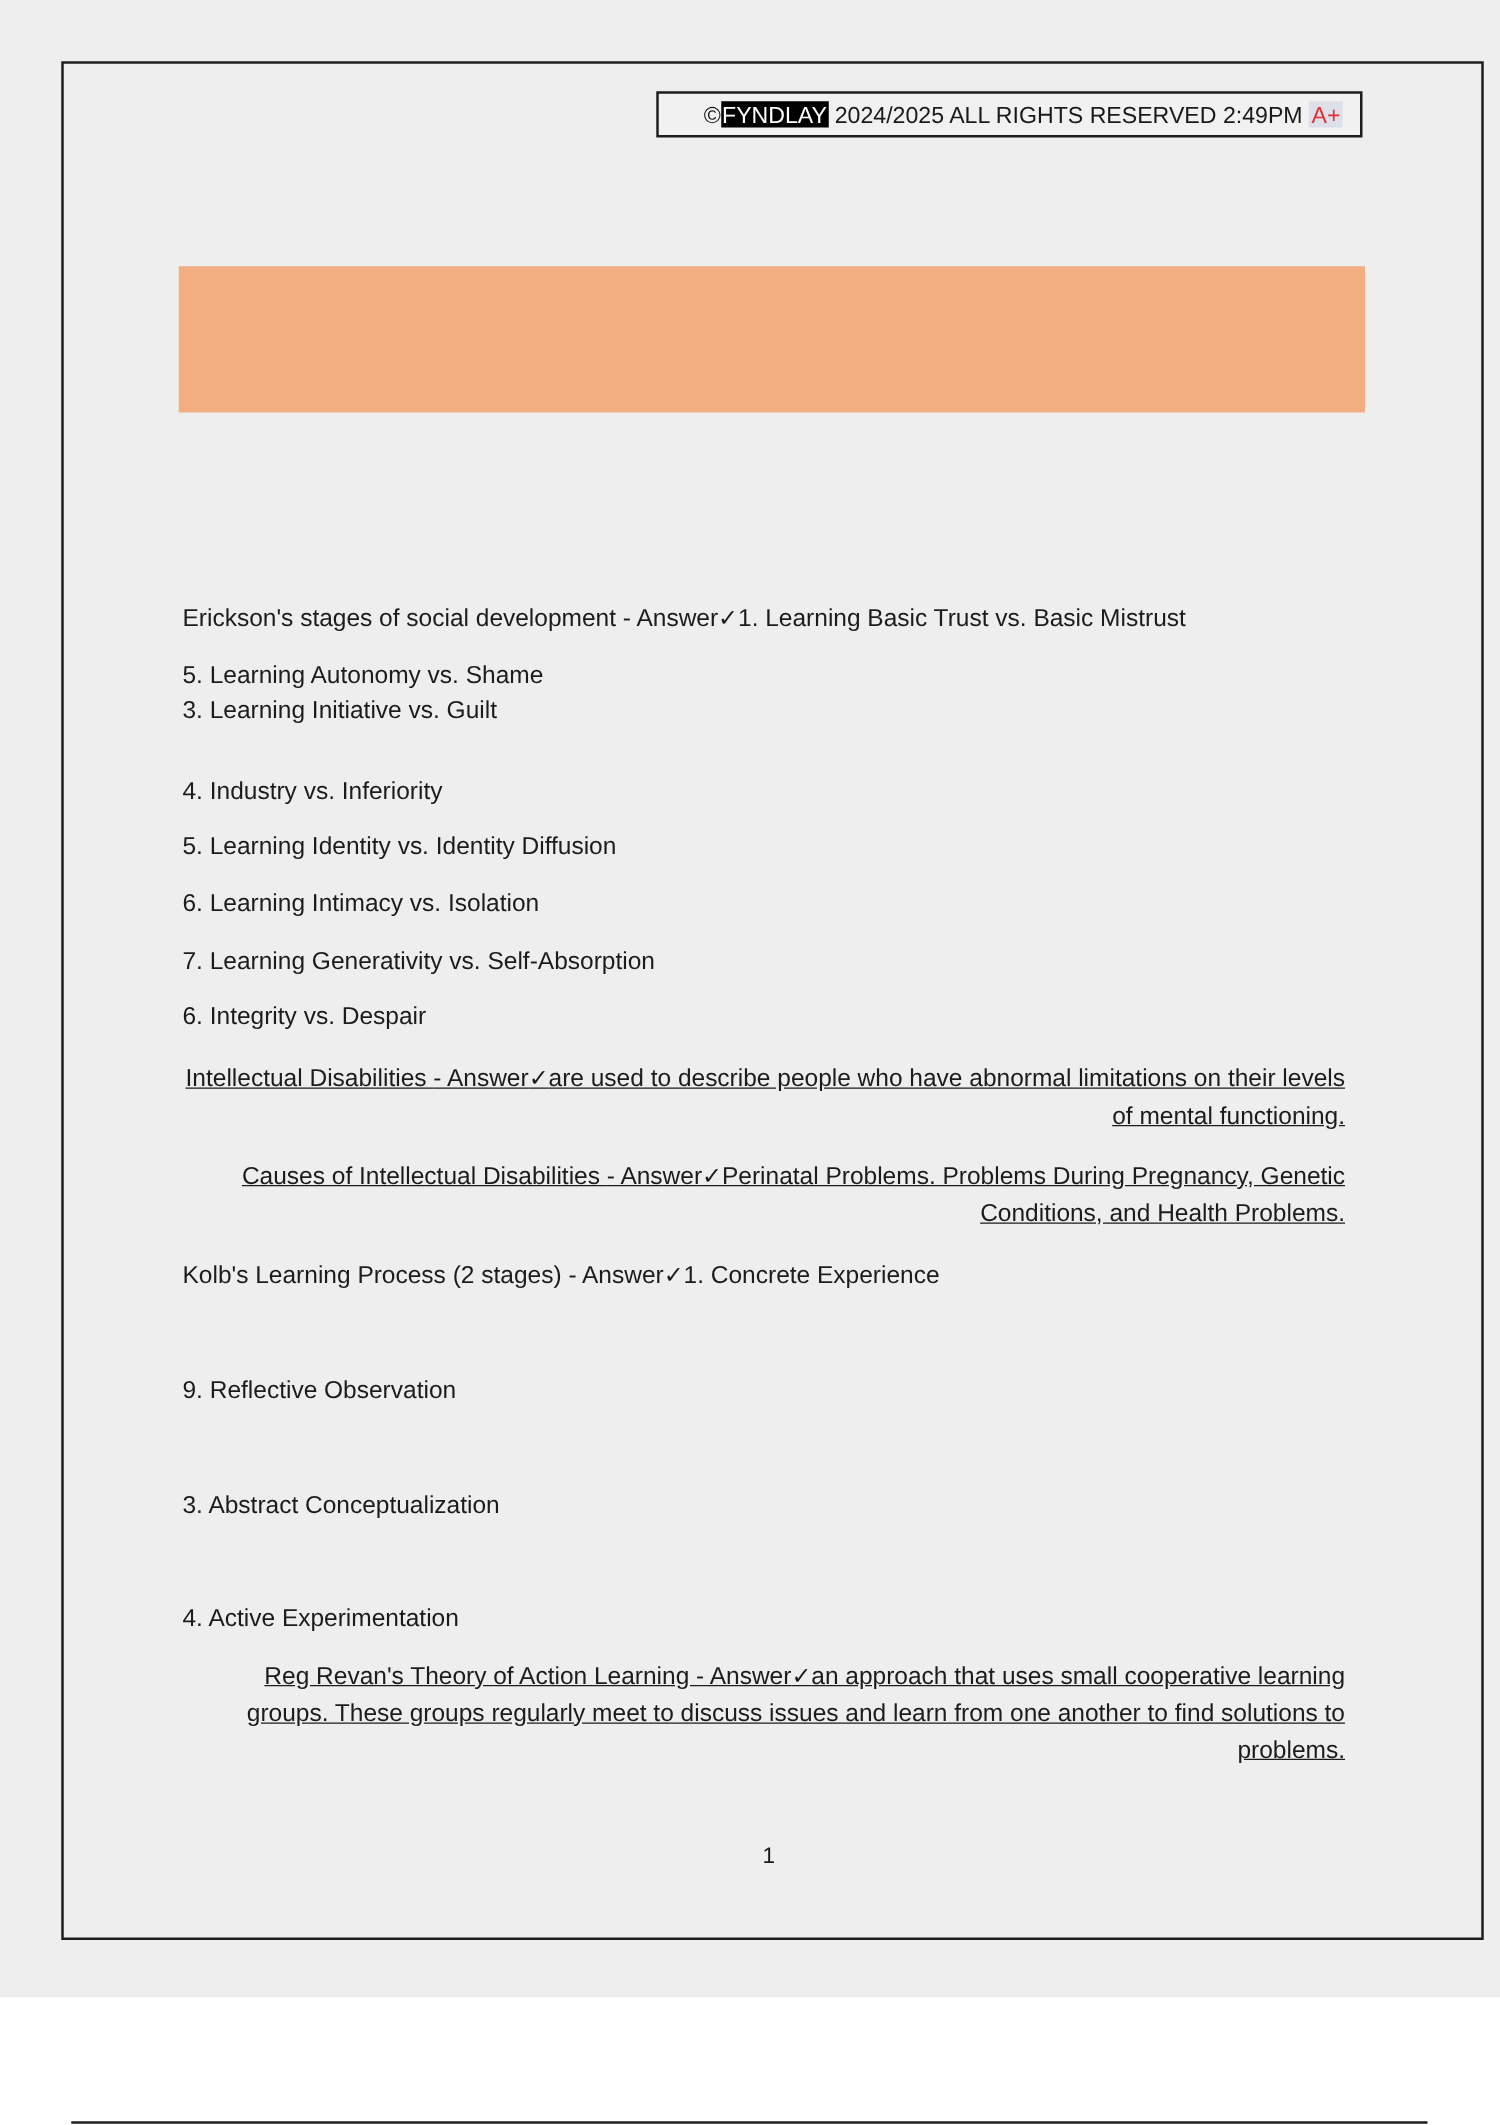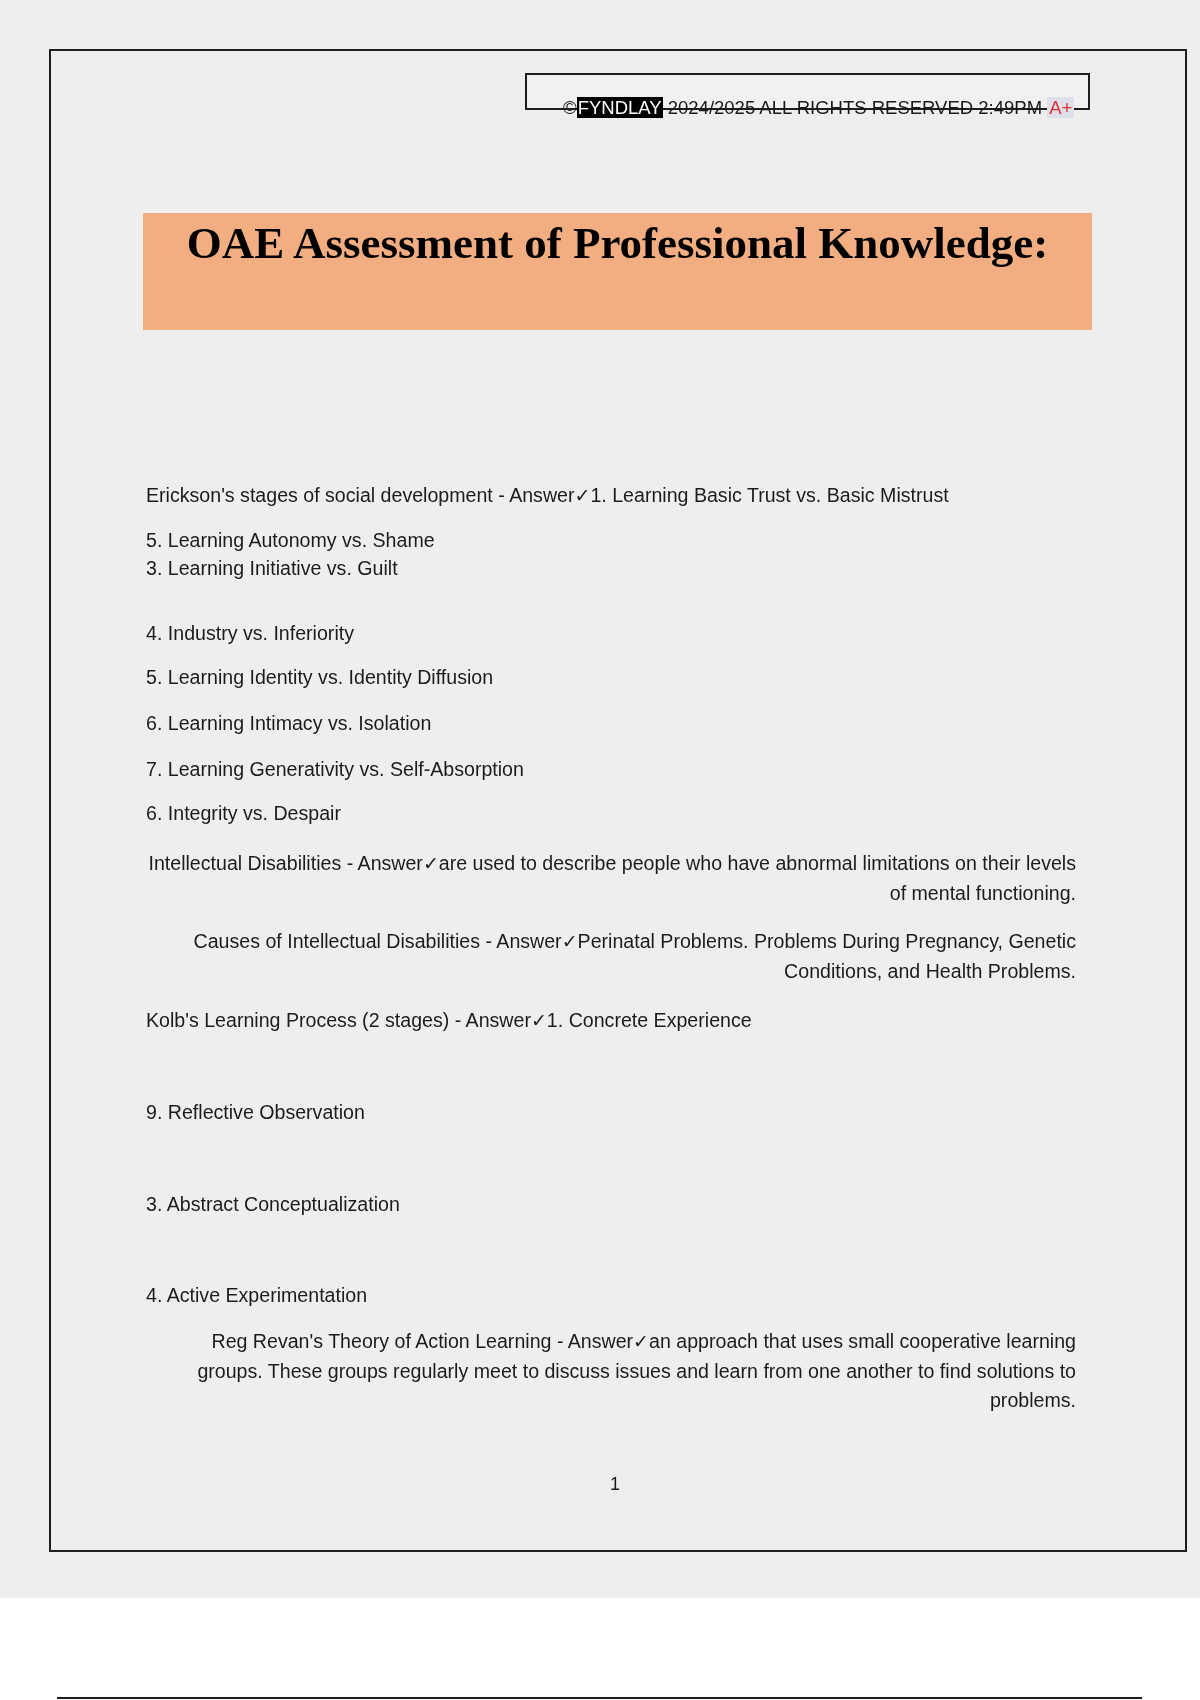--- a/index.html
+++ b/index.html
@@ -15,35 +15,35 @@
   }
   .frame {
     position: absolute; left: 49px; top: 49px; width: 1134px; height: 1499px;
     border: 2px solid #1e1e1e; box-sizing: content-box;
   }
   .header-box {
     position: absolute; left: 525px; top: 73px; width: 561px; height: 33px;
     border: 2px solid #1e1e1e; background: #f1f1f1;
     font-size: 18.5px; line-height: 33px; white-space: nowrap;
   }
-  .header-inner { position: absolute; left: 36px; top: 16px; text-align: center; }
+  .header-inner { position: absolute; left: 36px; top: 0; text-align: center; }
   .hl { background: #000; color: #fff; padding: 0 1px; }
   .grade { color: #e0303a; background: #dde0e8; padding: 0 2px; }
   .title-band {
     position: absolute; left: 143px; top: 213px; width: 949px; height: 117px;
     background: #f2ae80;
     font-family: "Liberation Serif", serif; font-weight: bold;
     font-size: 45px; line-height: 57px; text-align: center; color: #000;
     padding-top: 2px; box-sizing: border-box;
   }
   .line {
     position: absolute; left: 146px; font-size: 19.6px; line-height: 30px;
     white-space: nowrap; color: #1c1c1c; text-align: right;
   }
-  .para { white-space: normal; width: 930px; }
+  .para { white-space: normal; width: 930px; text-decoration: underline; }
   .check { font-family: "DejaVu Sans", sans-serif; font-size: 19px; }
   .page-num {
     position: absolute; left: 610px; top: 1470px; font-size: 18px; line-height: 28px;
   }
   .bottom-rule {
     position: absolute; left: 57px; top: 1697px; width: 1085px; height: 2px; background: #1e1e1e;
   }
 </style>
 </head>
 <body>
@@ -51,21 +51,20 @@
 <div class="page-bg"></div>
 <div class="frame"></div>
 
 <div class="header-box">
   <span class="header-inner">
     <span>©</span><span class="hl">FYNDLAY</span><span> 2024/2025 ALL RIGHTS RESERVED 2:49PM </span><span class="grade">A+</span>
   </span>
 </div>
 
 <div class="title-band">
-  <div>OAE Assessment of Professional Knowledge:</div>
 </div>
 
 <div class="line" style="top:480px">
   <span>Erickson's stages of social development </span><span>- Answer</span><span class="check">✓</span><span>1. Learning Basic Trust vs. Basic Mistrust</span>
 </div>
 <div class="line" style="top:525px">5. Learning Autonomy vs. Shame</div>
 <div class="line" style="top:553px">3. Learning Initiative vs. Guilt</div>
 <div class="line" style="top:618px">4. Industry vs. Inferiority</div>
 <div class="line" style="top:662px">5. Learning Identity vs. Identity Diffusion</div>
 <div class="line" style="top:708px">6. Learning Intimacy vs. Isolation</div>

